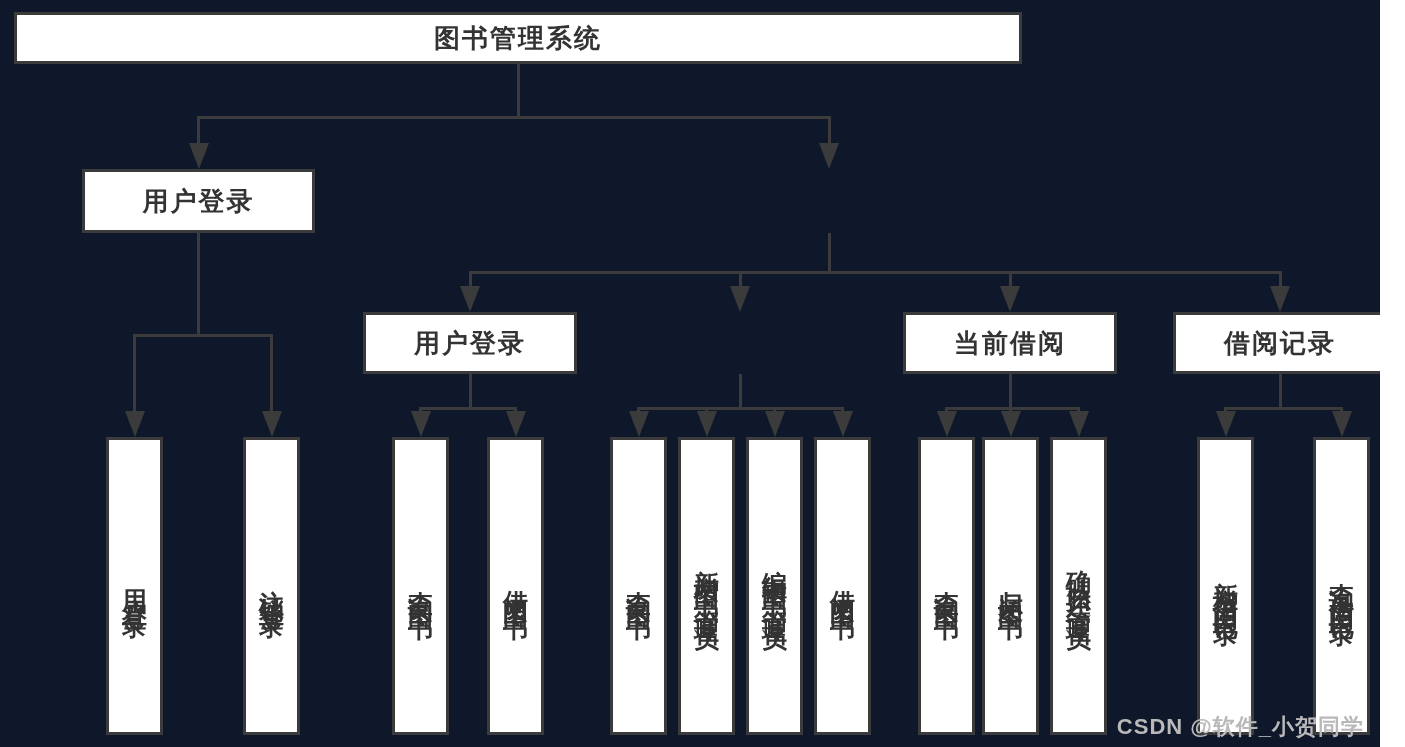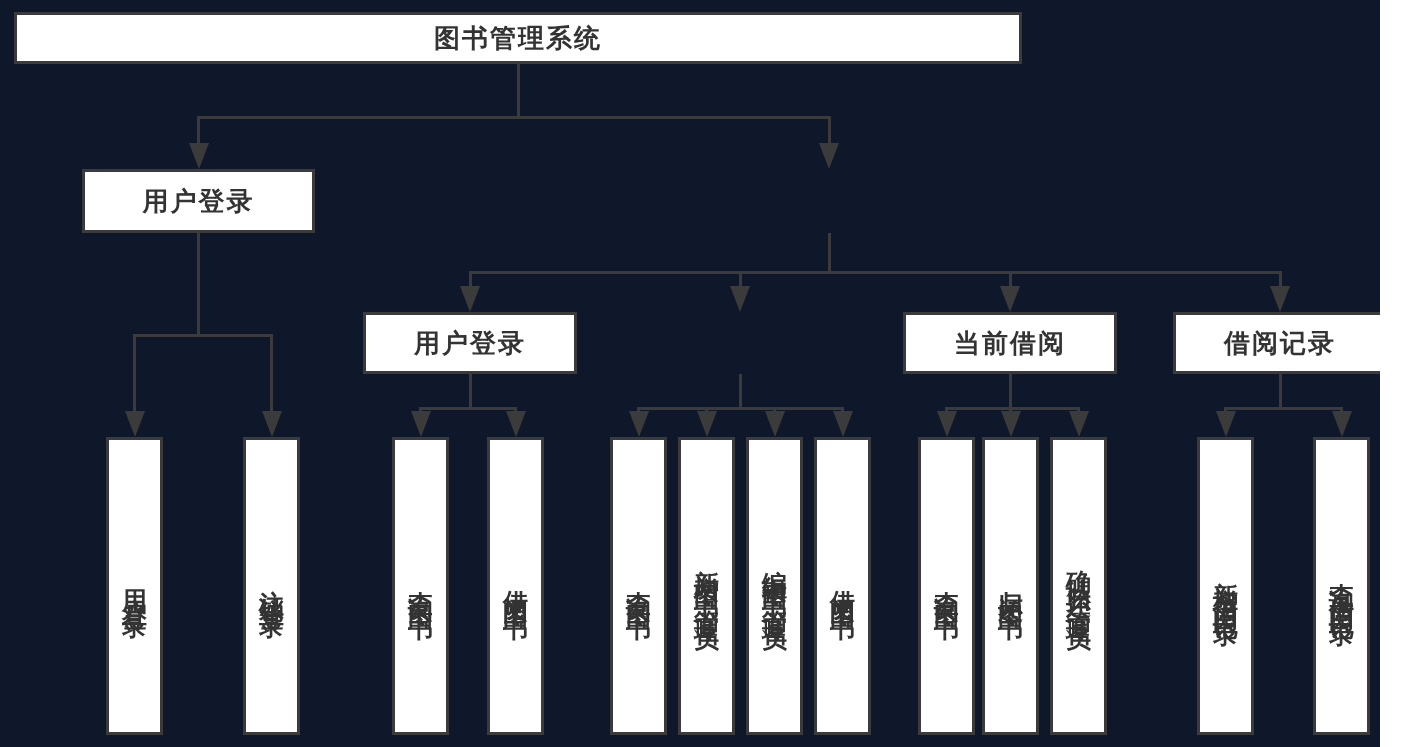--- a/index.html
+++ b/index.html
@@ -54,20 +54,21 @@
   <div class="node leaf" style="left:746px;top:437px;width:57px;height:298px;">编辑图书（管理员）</div>
   <div class="node leaf" style="left:814px;top:437px;width:57px;height:298px;">借阅图书</div>
 
   <div class="node leaf" style="left:918px;top:437px;width:57px;height:298px;">查询图书</div>
   <div class="node leaf" style="left:982px;top:437px;width:57px;height:298px;">归还图书</div>
   <div class="node leaf" style="left:1050px;top:437px;width:57px;height:298px;">确认归还（管理员）</div>
 
   <div class="node leaf" style="left:1197px;top:437px;width:57px;height:298px;">新增借阅记录</div>
   <div class="node leaf" style="left:1313px;top:437px;width:57px;height:298px;">查询借阅记录</div>
 
+  <div class="watermark">CSDN @软件_小贺同学</div>
 <div class="hline" style="left: 197px; top: 115.5px; width: 633.5px; height: 3px; background: rgb(59, 59, 59);"></div>
     <div class="hline" style="left: 468.5px; top: 270.5px; width: 813px; height: 3px; background: rgb(59, 59, 59);"></div>
     <div class="hline" style="left: 133px; top: 333.5px; width: 140px; height: 3px; background: rgb(59, 59, 59);"></div>
     <div class="hline" style="left: 419px; top: 406.5px; width: 98px; height: 3px; background: rgb(59, 59, 59);"></div>
     <div class="hline" style="left: 637px; top: 406.5px; width: 207px; height: 3px; background: rgb(59, 59, 59);"></div>
     <div class="hline" style="left: 945px; top: 406.5px; width: 135px; height: 3px; background: rgb(59, 59, 59);"></div>
     <div class="hline" style="left: 1224px; top: 406.5px; width: 119px; height: 3px; background: rgb(59, 59, 59);"></div>
     <div class="vline" style="left: 516.5px; top: 62px; width: 3px; height: 56.5px; background: rgb(59, 59, 59);"></div>
     <div class="vline" style="left: 197px; top: 233px; width: 3px; height: 103.5px; background: rgb(59, 59, 59);"></div>
     <div class="vline" style="left: 827.5px; top: 233px; width: 3px; height: 40.5px; background: rgb(59, 59, 59);"></div>

